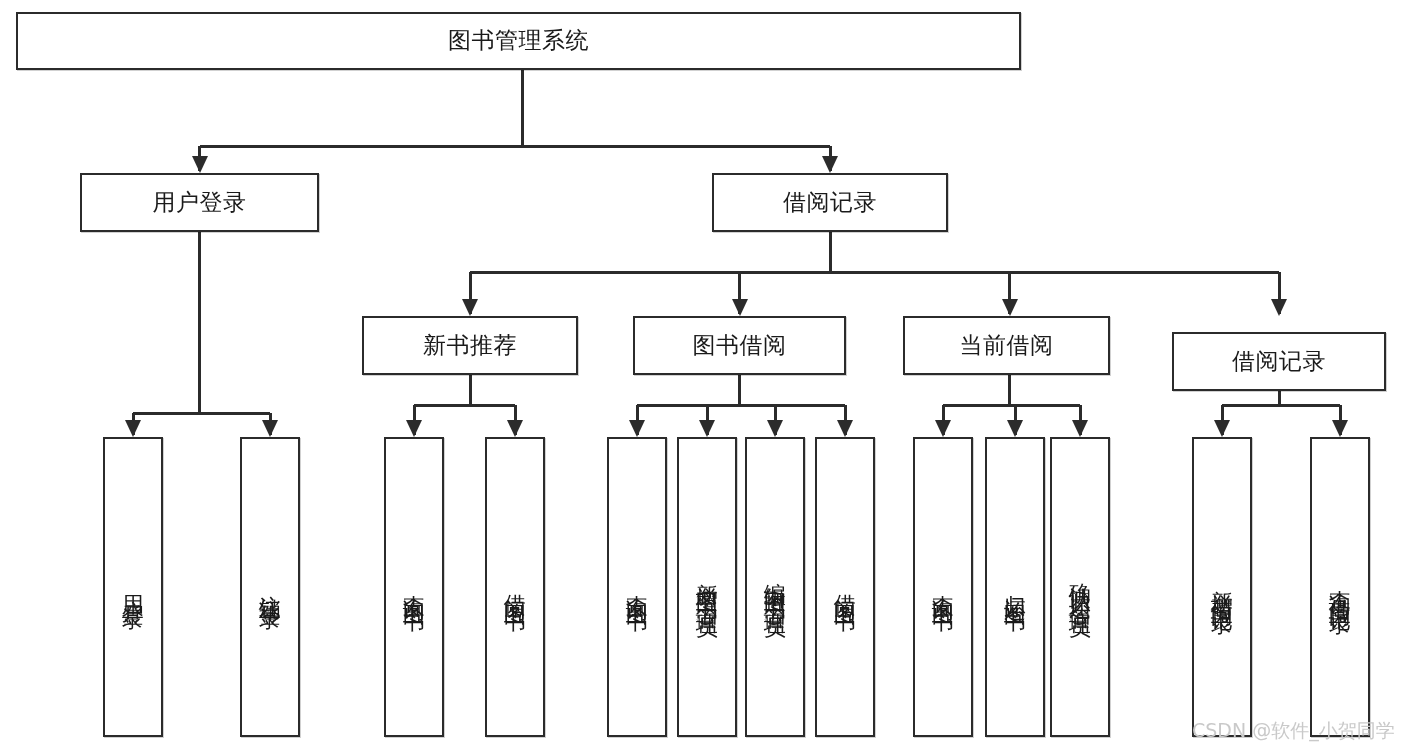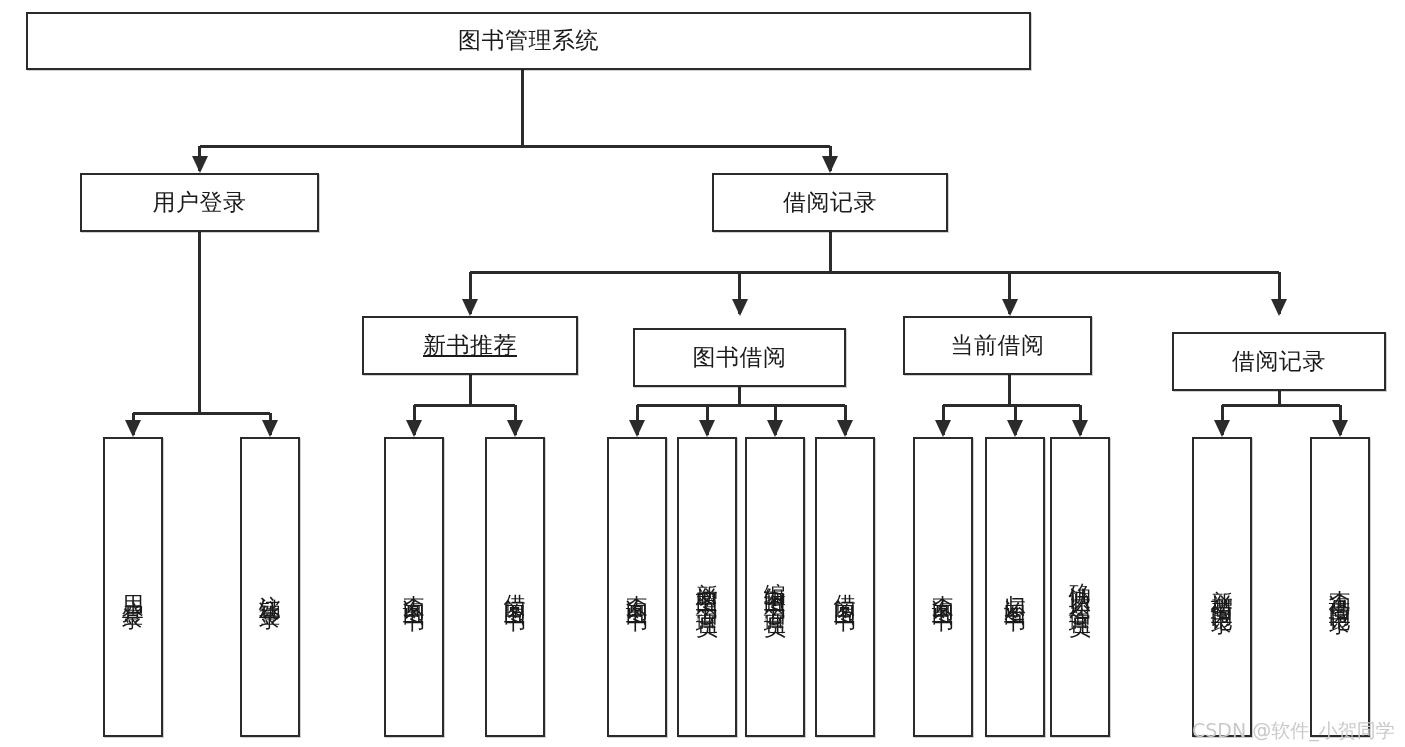--- a/index.html
+++ b/index.html
@@ -118,36 +118,36 @@
     <div class="edge v" style="left: 1013.5px; top: 405px; height: 30px;"></div>
     <div class="arrow" style="left: 1007px; top: 420px;"></div>
     <div class="edge v" style="left: 1078.5px; top: 405px; height: 30px;"></div>
     <div class="arrow" style="left: 1072px; top: 420px;"></div>
     <div class="edge v" style="left: 1277.5px; top: 375px; height: 30px;"></div>
     <div class="edge h" style="left: 1222px; top: 403.5px; width: 118px;"></div>
     <div class="edge v" style="left: 1220.5px; top: 405px; height: 30px;"></div>
     <div class="arrow" style="left: 1214px; top: 420px;"></div>
     <div class="edge v" style="left: 1338.5px; top: 405px; height: 30px;"></div>
     <div class="arrow" style="left: 1332px; top: 420px;"></div>
-    <div class="node h" style="left: 26px; top: 12px; width: 1005px; height: 58px;">
+    <div class="node h" style="left: 16px; top: 12px; width: 1005px; height: 58px;">
       <span>图书管理系统</span>
     </div>
     <div class="node h" style="left: 80px; top: 173px; width: 239px; height: 59px;">
       <span>用户登录</span>
     </div>
     <div class="node h" style="left: 712px; top: 173px; width: 236px; height: 59px;">
       <span>借阅记录</span>
     </div>
-    <div class="node h" style="left: 362px; top: 316px; width: 216px; height: 59px; text-decoration: underline;">
+    <div class="node h" style="left: 362px; top: 316px; width: 216px; height: 59px;">
       <span>新书推荐</span>
     </div>
-    <div class="node h" style="left: 633px; top: 328px; width: 213px; height: 59px;">
+    <div class="node h" style="left: 633px; top: 316px; width: 213px; height: 59px;">
       <span>图书借阅</span>
     </div>
-    <div class="node h" style="left: 903px; top: 316px; width: 189px; height: 59px;">
+    <div class="node h" style="left: 903px; top: 316px; width: 207px; height: 59px;">
       <span>当前借阅</span>
     </div>
     <div class="node h" style="left: 1172px; top: 316px; width: 214px; height: 59px; margin-top: 16px;">
       <span>借阅记录</span>
     </div>
     <div class="node v" style="left: 103px; top: 437px; width: 60px; height: 300px;">
       <span class="vtext">用户登录</span>
     </div>
     <div class="node v" style="left: 240px; top: 437px; width: 60px; height: 300px;">
       <span class="vtext">注销登录</span>

